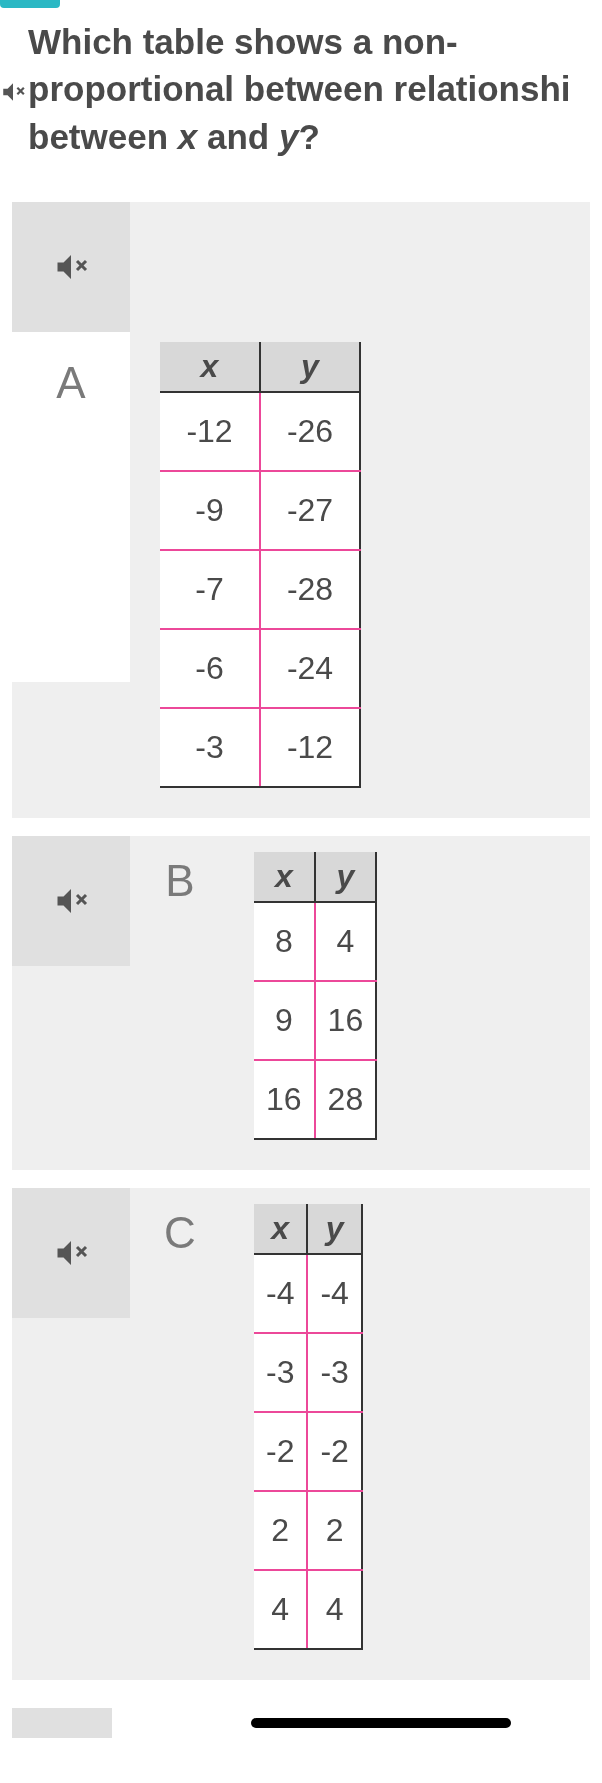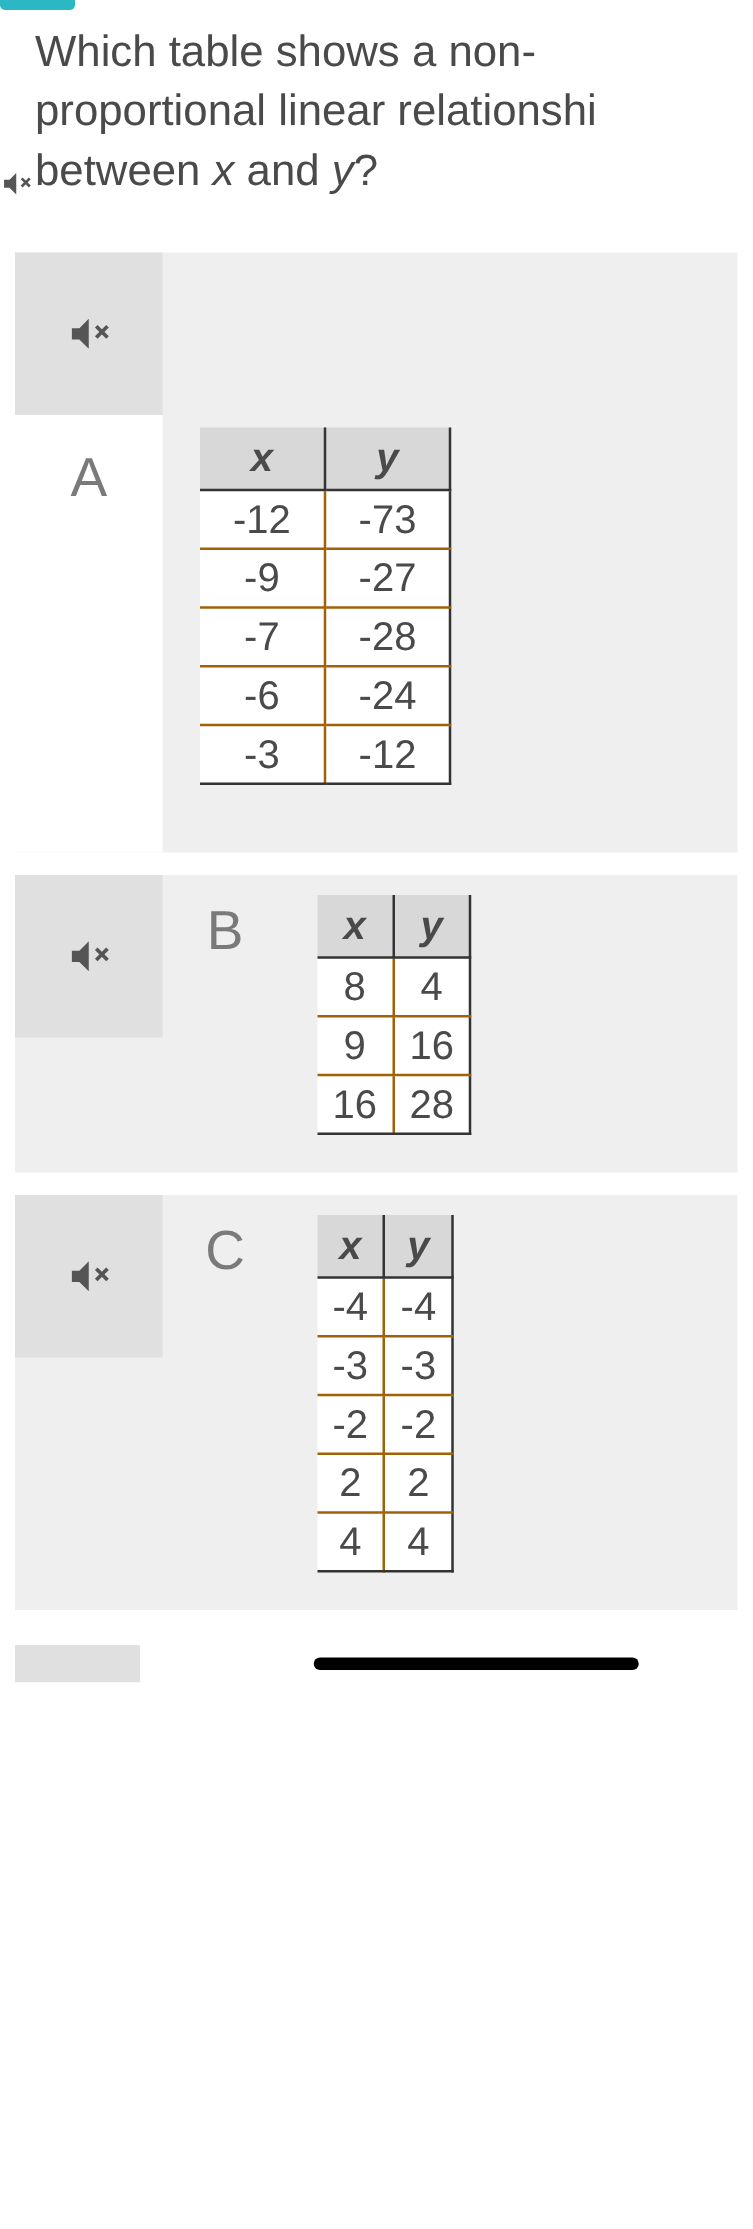--- a/index.html
+++ b/index.html
@@ -15,22 +15,23 @@
     }
     .top-teal {
       width: 60px;
       height: 8px;
       background: #2bb8c4;
       border-radius: 0 0 4px 4px;
       margin-bottom: 10px;
     }
     .question-row {
       display: flex;
-      align-items: flex-end;
+      align-items: center;
       padding: 0 0 12px 0;
+      font-weight: bold;
     }
     .speaker-icon {
       width: 26px;
       height: 26px;
       margin-right: 10px;
       margin-top: 6px;
       flex-shrink: 0;
     }
     .speaker-icon svg {
       width: 100%;
@@ -83,22 +84,22 @@
     }
     table.data-table th {
       background: #d8d8d8;
       font-weight: 700;
       font-style: italic;
       border: 2px solid #333;
       padding: 6px 12px;
       text-align: center;
     }
     table.data-table td {
-      border: 2px solid #a16207;
-      padding: 4px 12px;
+      border: 2px solid #ec4899;
+      padding: 20px 12px;
       text-align: center;
       background: #ffffff;
     }
     .table-a th, .table-a td {
       min-width: 100px;
       padding: 8px 20px;
     }
     .table-a {
       font-size: 34px;
     }
@@ -194,21 +195,21 @@
 <div class="question-row">
   <div class="speaker-icon">
     <svg viewBox="0 0 24 24" fill="#555">
       <path d="M3 9v6h4l5 5V4L7 9H3z"></path>
       <line x1="16" y1="8" x2="22" y2="14" stroke="#555" stroke-width="2"></line>
       <line x1="22" y1="8" x2="16" y2="14" stroke="#555" stroke-width="2"></line>
     </svg>
   </div>
   <div class="question-text">
     <span>Which table shows a non-</span><br>
-    <span>proportional linear relationshi</span><br>
+    <span>proportional between relationshi</span><br>
     <span>between </span><span class="var">x</span><span> and </span><span class="var">y</span><span>?</span>
   </div>
 </div>
 
 <div class="options-area">
 
   <div class="opt-a-structure">
     <div class="opt-a-row1">
       <div class="speaker-box">
         <svg width="36" height="36" viewBox="0 0 24 24" fill="#555">
@@ -224,21 +225,21 @@
       </div>
       <div class="opt-content">
         <table class="data-table table-a">
           <tbody>
               <tr>
             <th>x</th>
             <th>y</th>
           </tr>
           <tr>
                 <td>-12</td>
-                <td>-73</td>
+                <td>-26</td>
               </tr>
           <tr>
                 <td>-9</td>
                 <td>-27</td>
               </tr>
           <tr>
                 <td>-7</td>
                 <td>-28</td>
               </tr>
           <tr>

